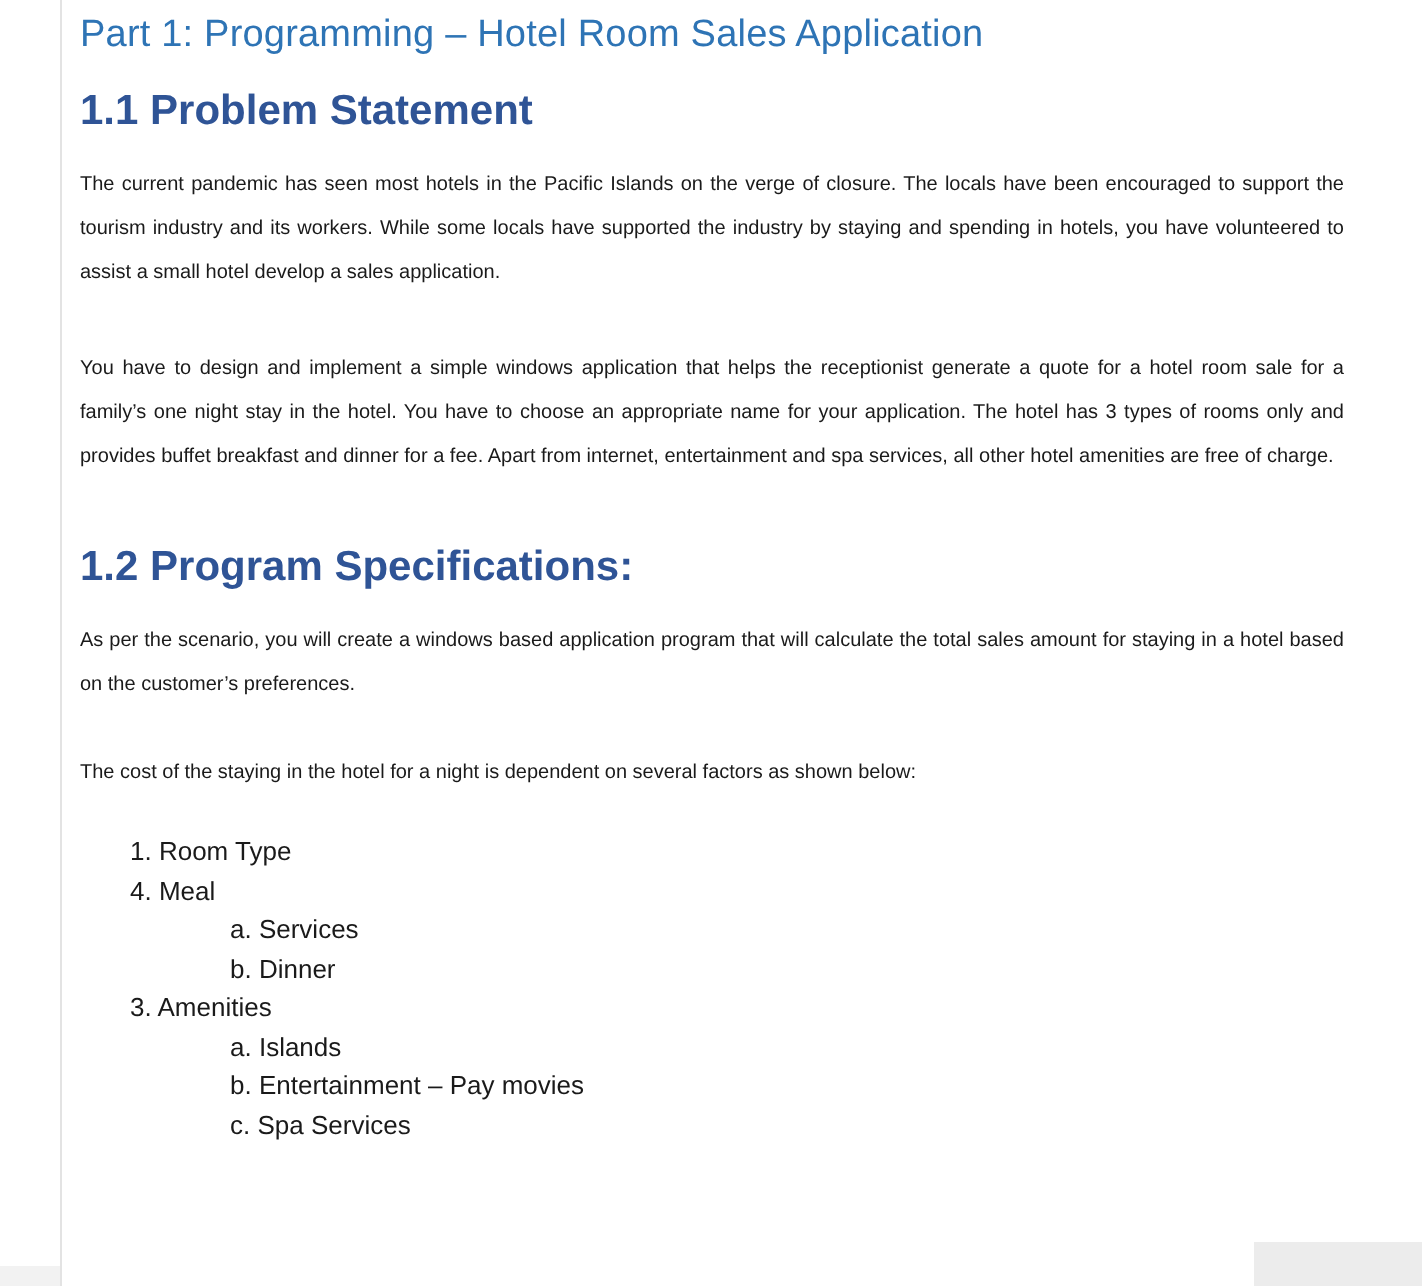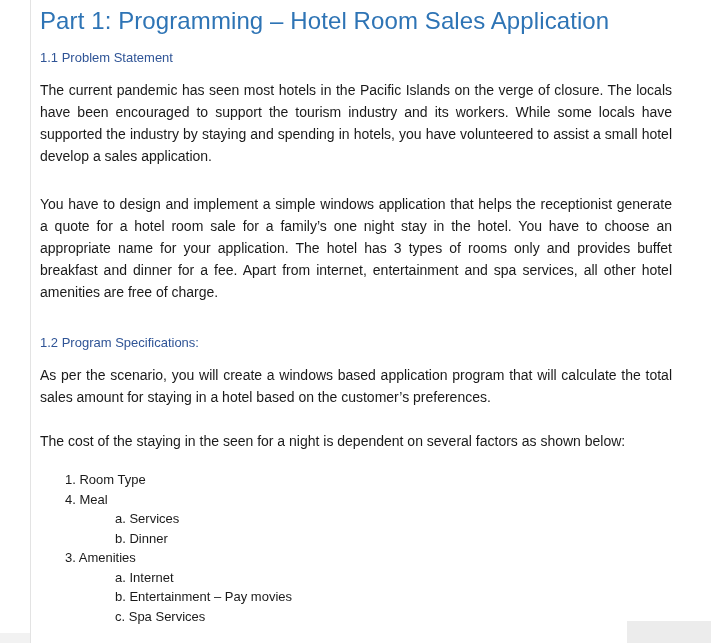--- a/index.html
+++ b/index.html
@@ -37,34 +37,34 @@
     height: 10px;
     background: #f2f2f2;
   }
   .content {
     position: absolute;
     left: 40px;
     top: 0;
     width: 632px;
   }
   .doc-title {
-    font-size: 24px;
+    font-size: 19px;
     font-weight: 400;
     color: var(--title-color, #2E74B5);
     margin: 7px 0 15px 0;
     letter-spacing: 0.1px;
   }
   .section-heading {
-    font-size: 13px;
-    font-weight: 400;
+    font-size: 21px;
+    font-weight: 700;
     color: var(--heading-color, #2F5496);
     margin: 0 0 14px 0;
   }
   .para {
-    font-size: 14px;
+    font-size: 10px;
     line-height: 22px;
     margin: 0 0 26px 0;
     text-align: justify;
   }
   .para.tight { margin-bottom: 22px; }
   .section-gap { height: 6px; }
   .list {
     font-size: 13px;
     line-height: 19.5px;
     margin-top: -4px;
@@ -91,27 +91,27 @@
     <p class="para">You have to design and implement a simple windows application that helps the receptionist generate a quote for a hotel room sale for a family’s one night stay in the hotel. You have to choose an appropriate name for your application. The hotel has 3 types of rooms only and provides buffet breakfast and dinner for a fee. Apart from internet, entertainment and spa services, all other hotel amenities are free of charge.</p>
   </section>
 
   <div class="section-gap"></div>
 
   <section>
     <h2 class="section-heading">1.2 Program Specifications:</h2>
 
     <p class="para tight">As per the scenario, you will create a windows based application program that will calculate the total sales amount for staying in a hotel based on the customer’s preferences.</p>
 
-    <p class="para tight">The cost of the staying in the seen for a night is dependent on several factors as shown below:</p>
+    <p class="para tight">The cost of the staying in the hotel for a night is dependent on several factors as shown below:</p>
 
     <div class="list">
       <div class="list-item lvl1">1. Room Type</div>
       <div class="list-item lvl1">4. Meal</div>
       <div class="list-item lvl2">a. Services</div>
       <div class="list-item lvl2">b. Dinner</div>
       <div class="list-item lvl1">3. Amenities</div>
-      <div class="list-item lvl2">a. Internet</div>
+      <div class="list-item lvl2">a. Islands</div>
       <div class="list-item lvl2">b. Entertainment – Pay movies</div>
       <div class="list-item lvl2">c. Spa Services</div>
     </div>
   </section>
 
 </div>
 
 </body></html>

